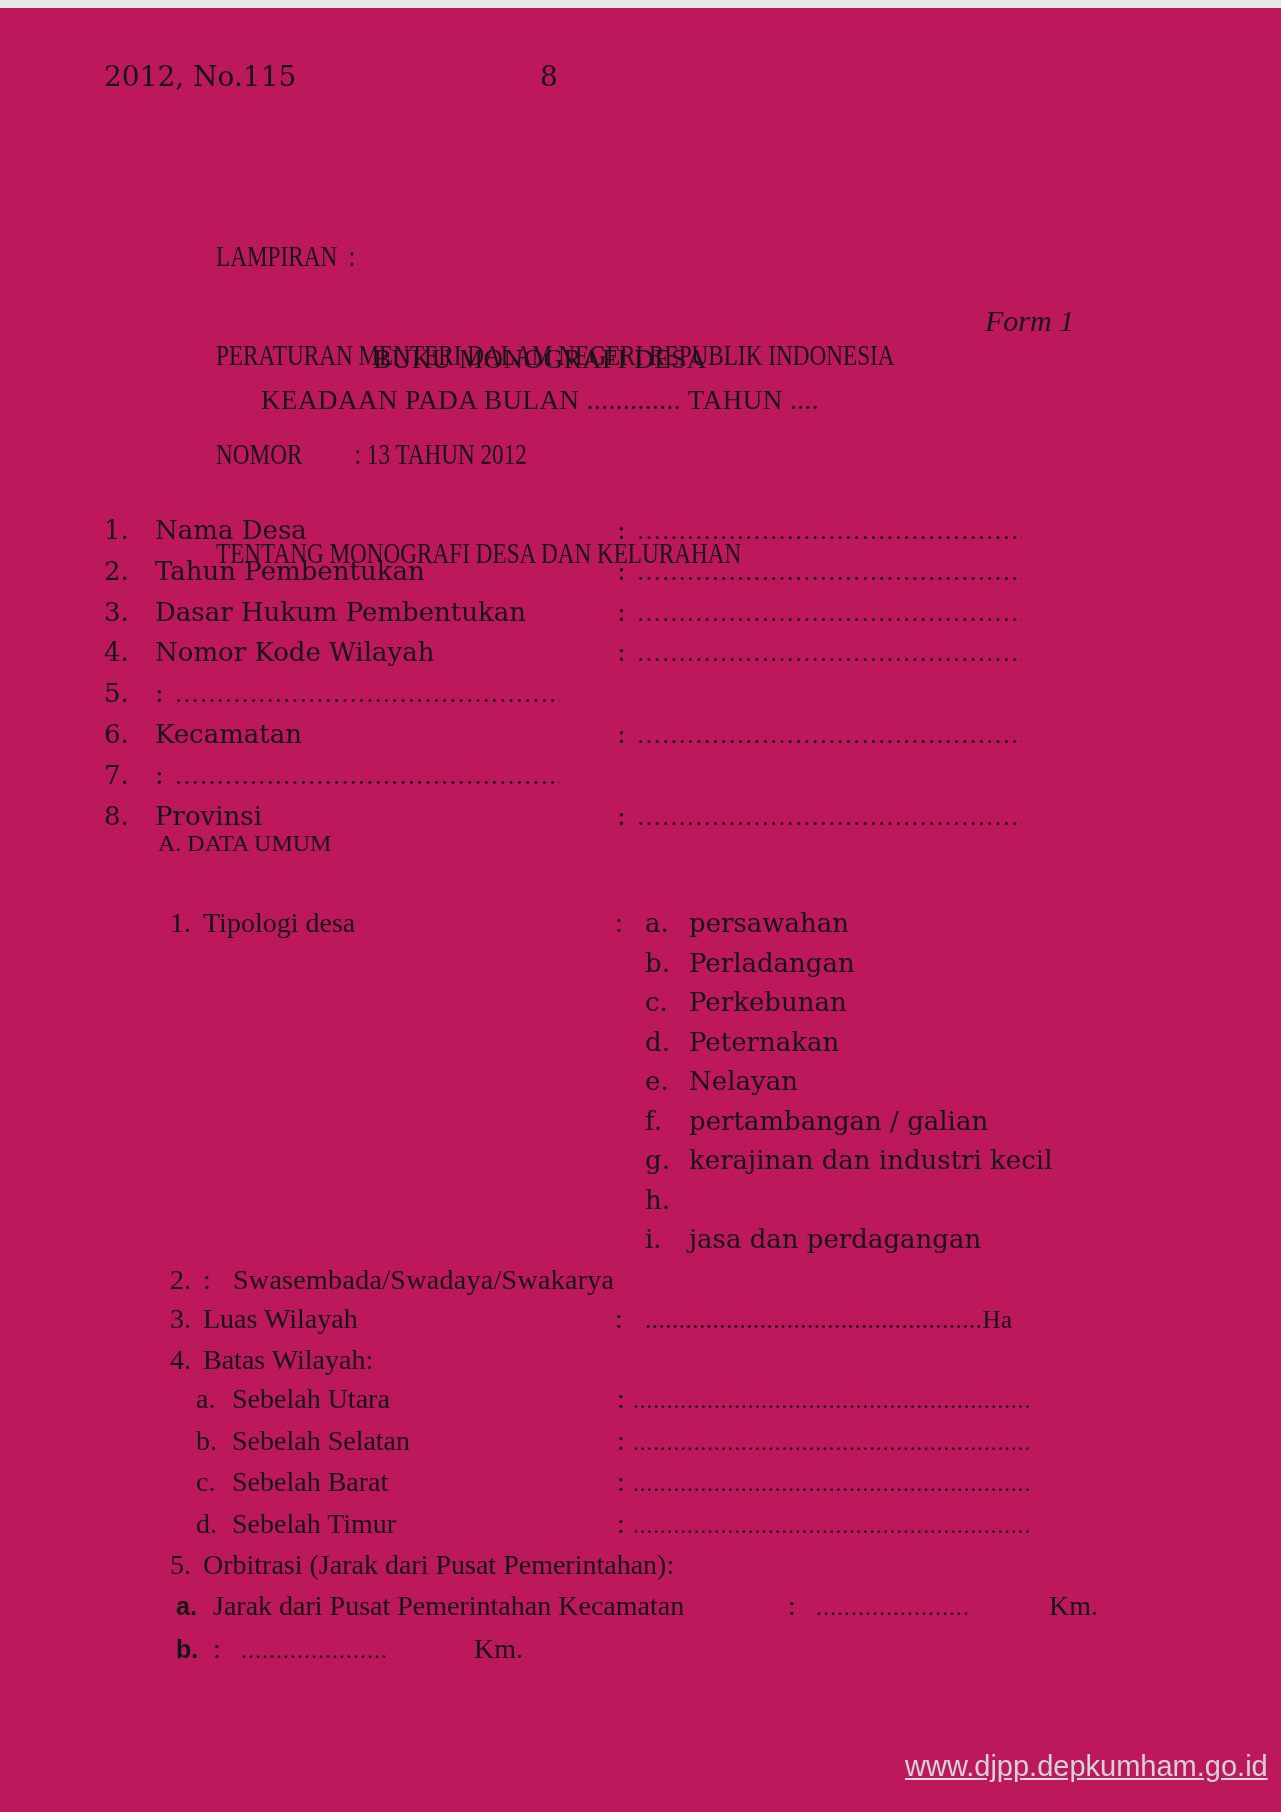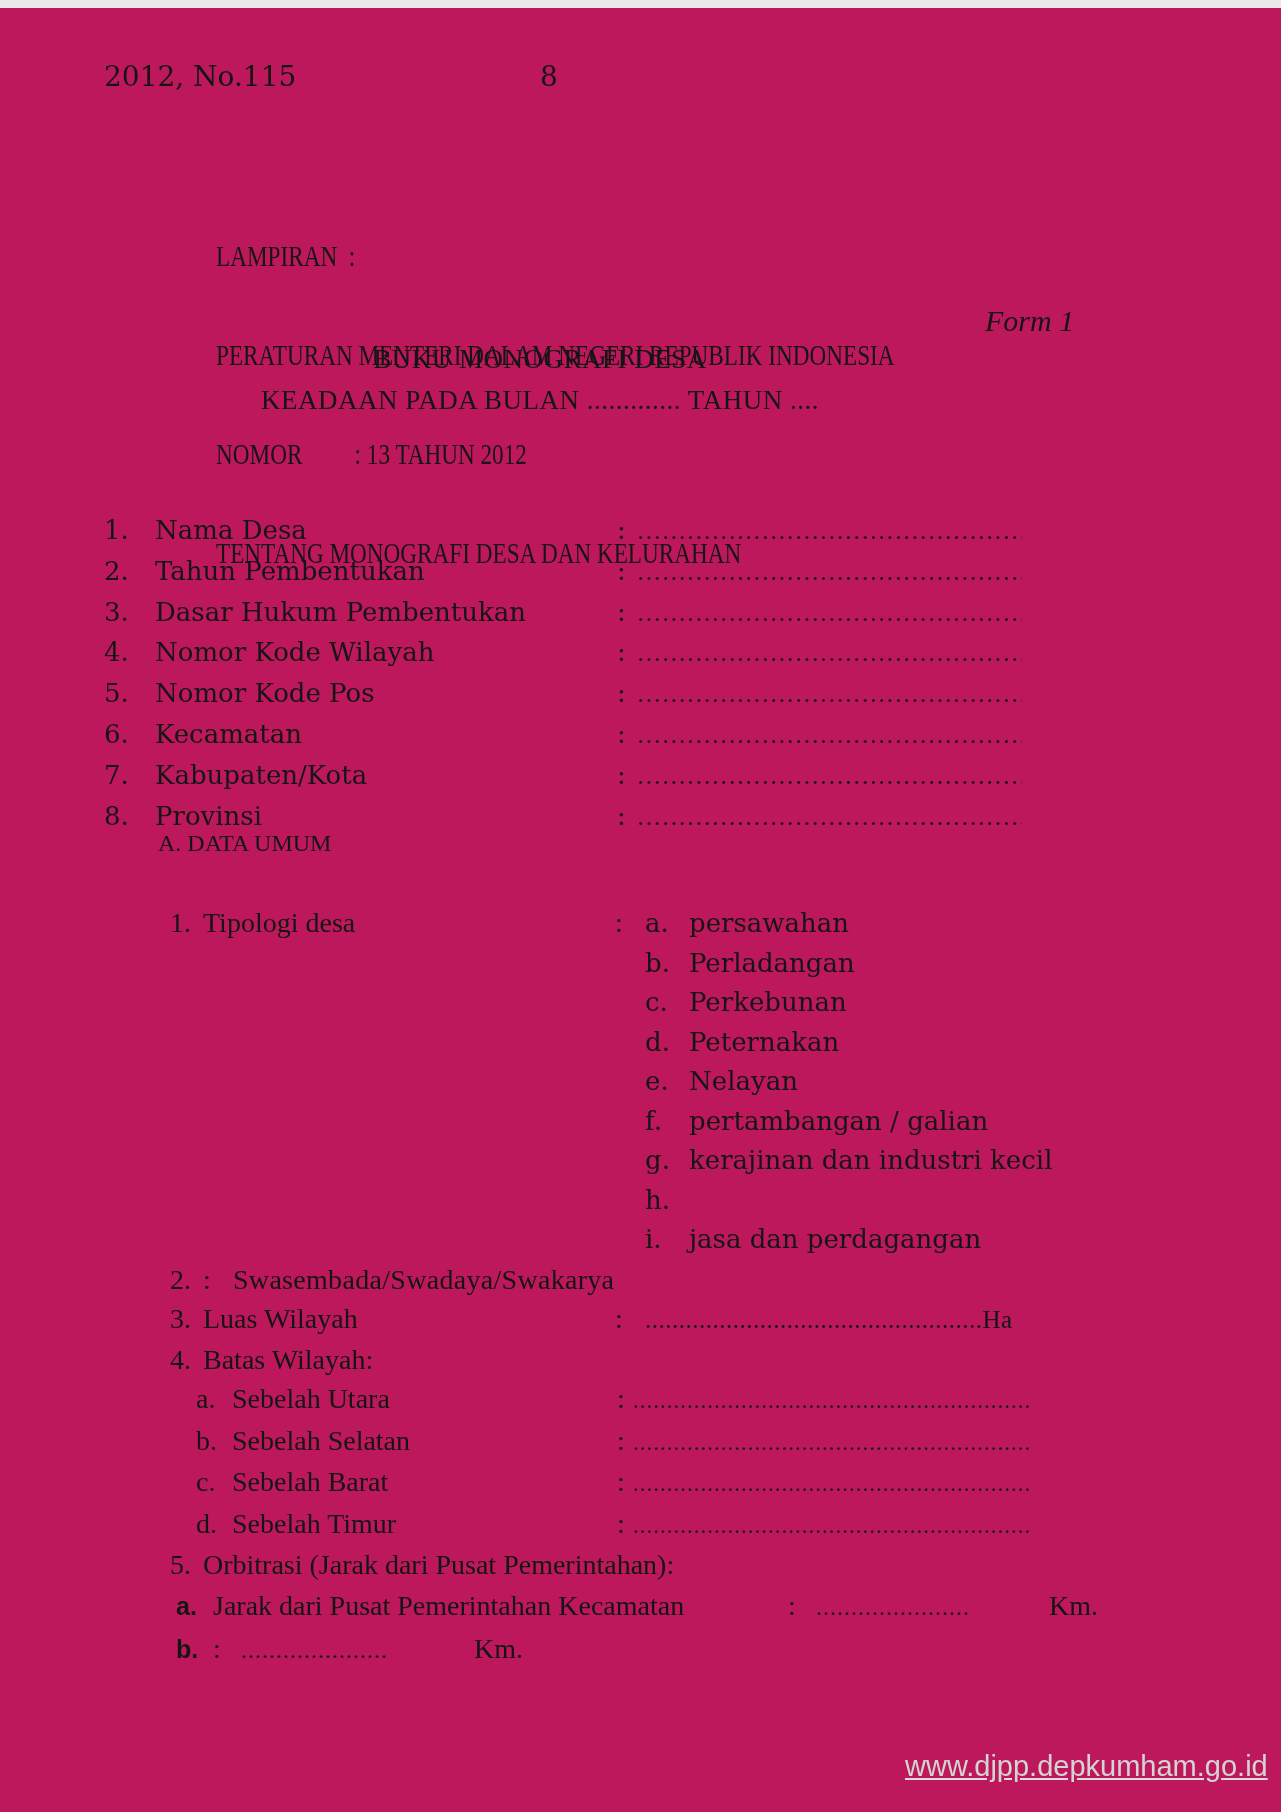--- a/index.html
+++ b/index.html
@@ -113,33 +113,31 @@
       <span class="dots">............................................................</span>
     </div>
     <div class="idrow">
       <span class="no">4.</span>
       <span class="lbl">Nomor Kode Wilayah</span>
       <span class="colon">:</span>
       <span class="dots">............................................................</span>
     </div>
     <div class="idrow">
       <span class="no">5.</span>
-      <span class="lbl">Nomor Kode Pos</span>
       <span class="colon">:</span>
       <span class="dots">............................................................</span>
     </div>
     <div class="idrow">
       <span class="no">6.</span>
       <span class="lbl">Kecamatan</span>
       <span class="colon">:</span>
       <span class="dots">............................................................</span>
     </div>
     <div class="idrow">
       <span class="no">7.</span>
-      <span class="lbl">Kabupaten/Kota</span>
       <span class="colon">:</span>
       <span class="dots">............................................................</span>
     </div>
     <div class="idrow">
       <span class="no">8.</span>
       <span class="lbl">Provinsi</span>
       <span class="colon">:</span>
       <span class="dots">............................................................</span>
     </div>
   </div>

